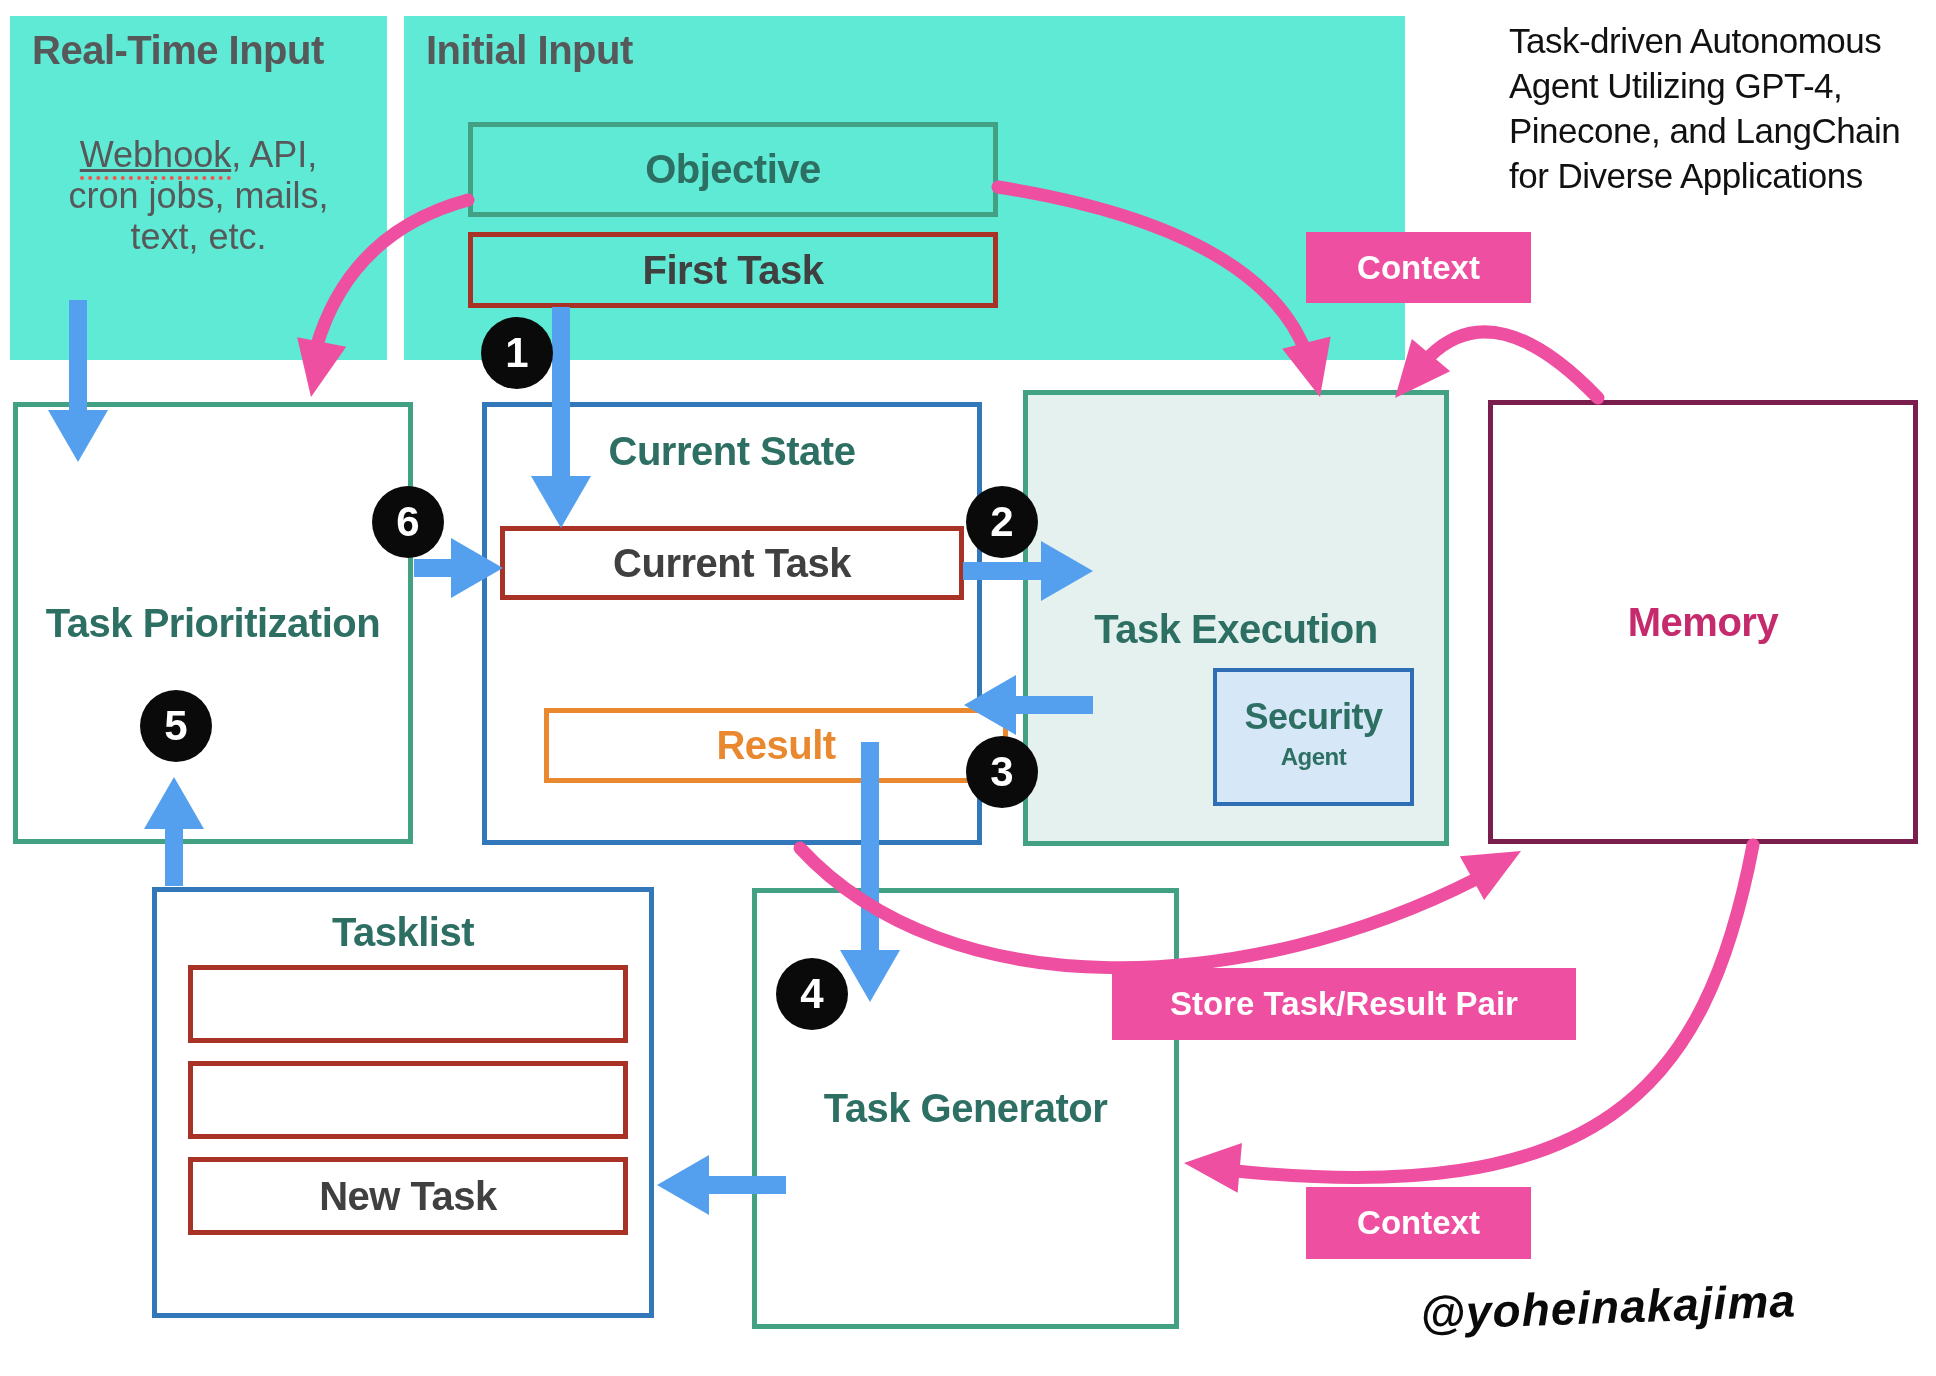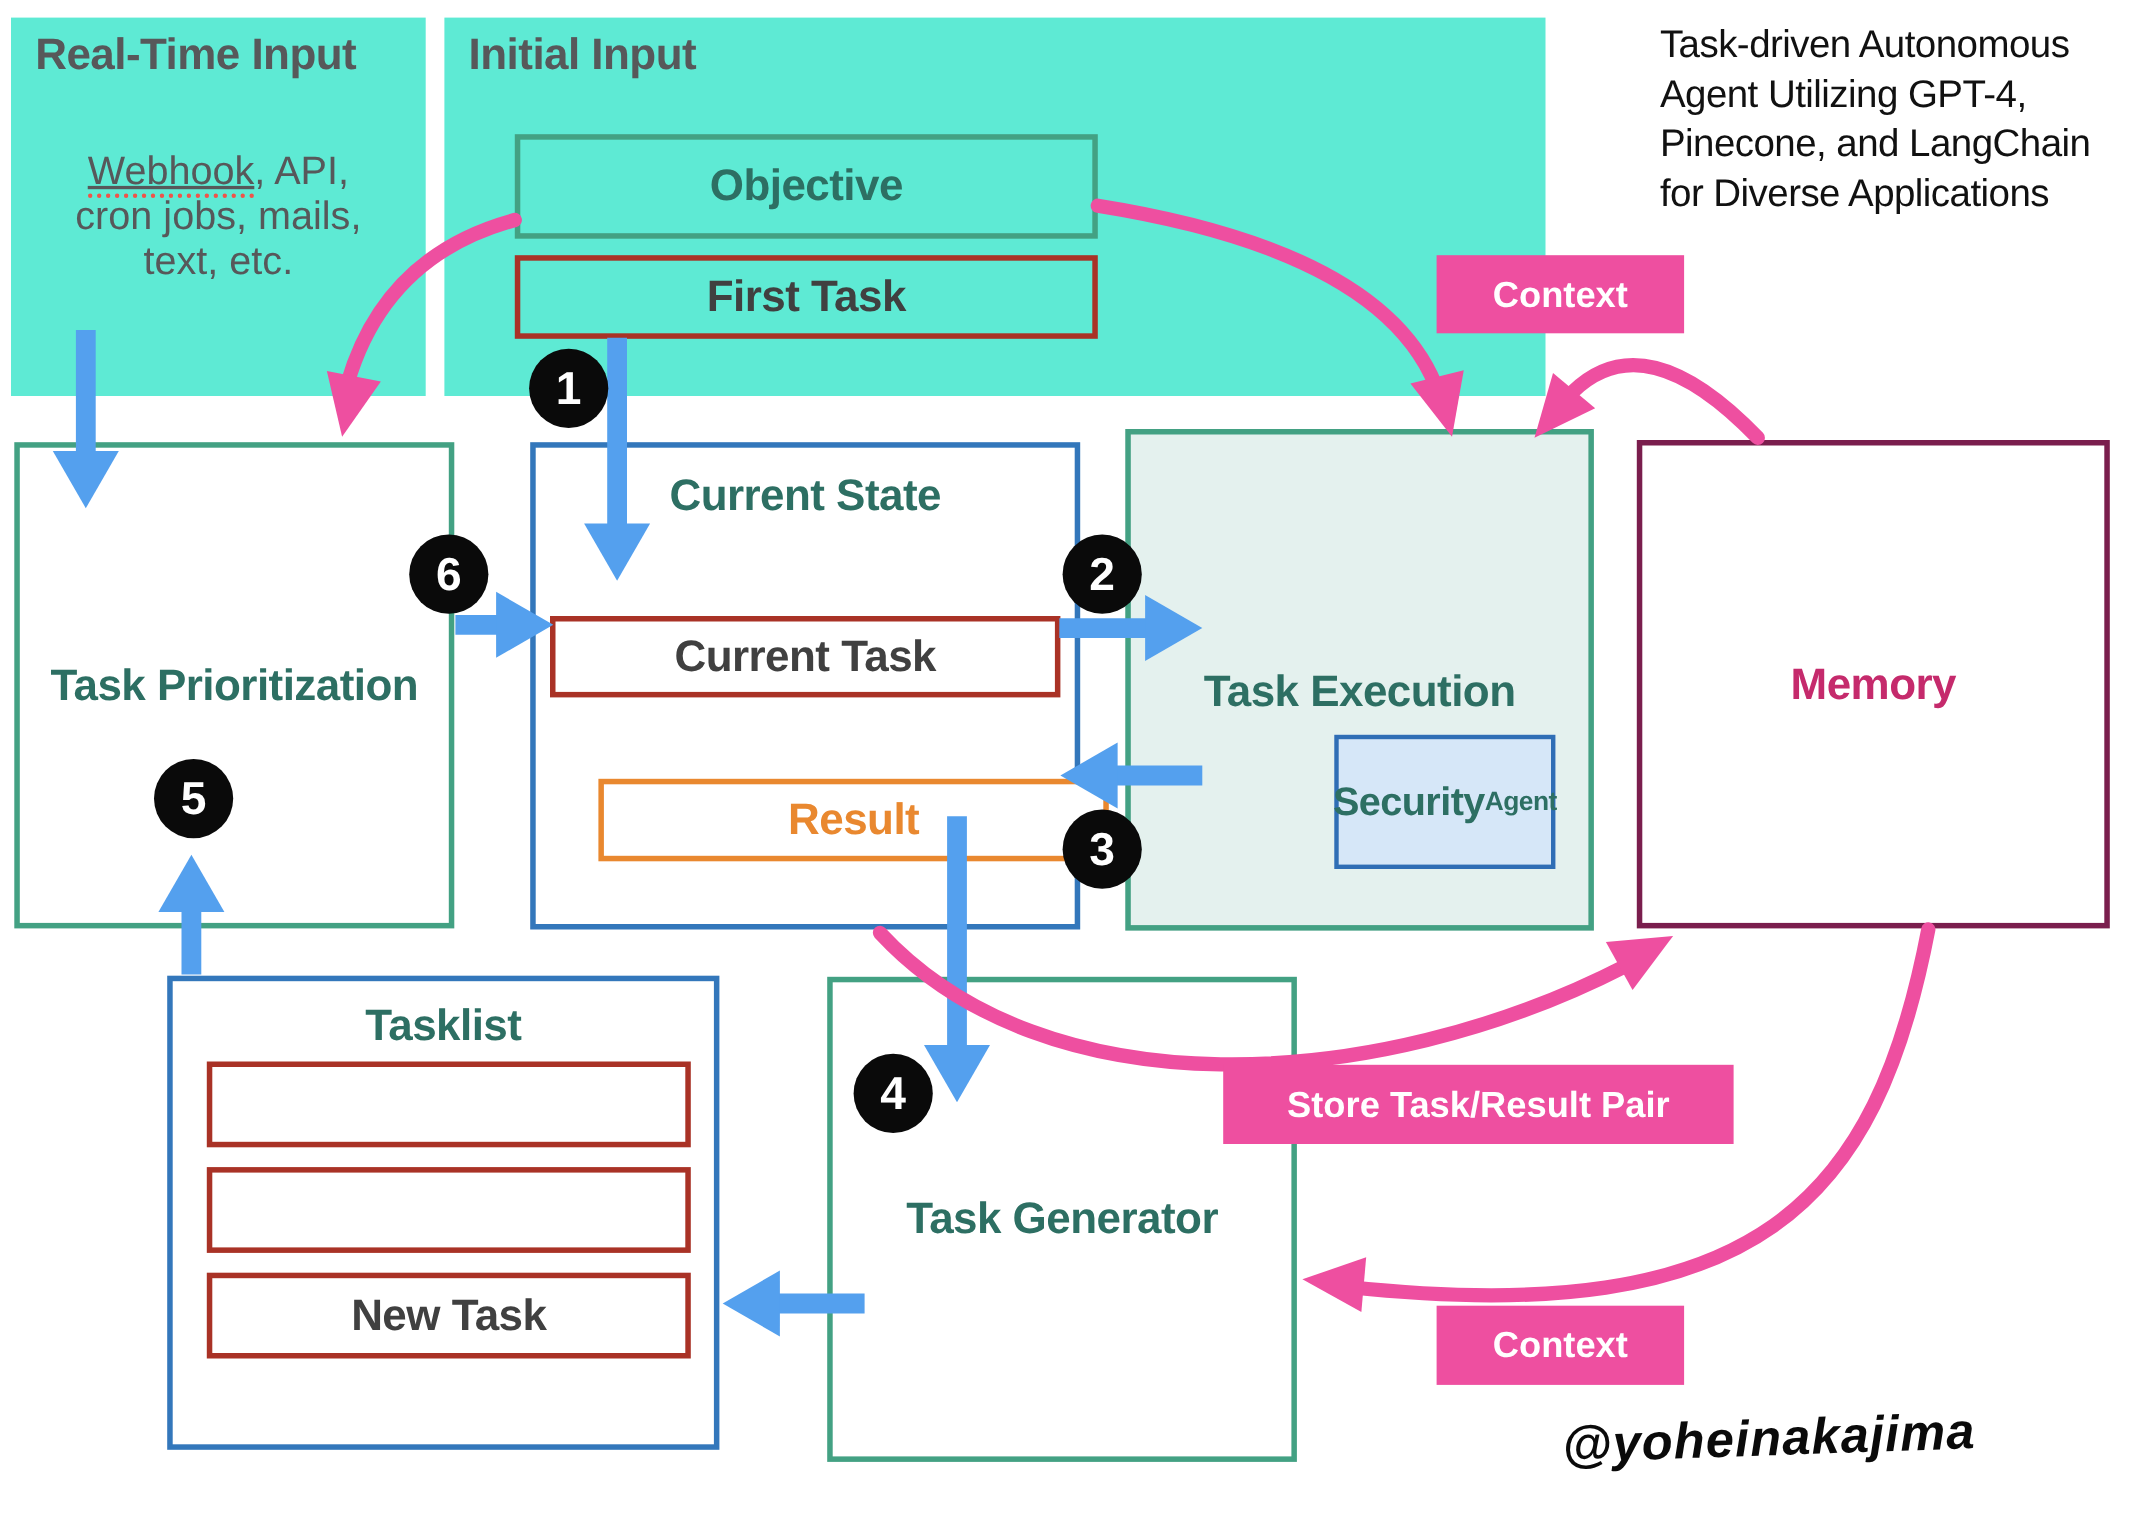--- a/index.html
+++ b/index.html
@@ -103,31 +103,31 @@
     <span class="label maroon-text">First Task</span>
   </div>
 
   <div class="box teal-border white-bg" style="left:13px; top:402px; width:400px; height:442px;">
     <span class="label teal-text">Task Prioritization</span>
   </div>
 
   <div class="box blue-border white-bg" style="left:482px; top:402px; width:500px; height:443px; align-items:flex-start;">
     <span class="label teal-text" style="margin-top:22px;">Current State</span>
   </div>
-  <div class="box red-border white-bg" style="left:500px; top:560px; width:464px; height:74px;">
+  <div class="box red-border white-bg" style="left:500px; top:526px; width:464px; height:74px;">
     <span class="label maroon-text">Current Task</span>
   </div>
   <div class="box orange-border white-bg" style="left:500px; top:708px; width:464px; height:75px;margin-left:44px;">
     <span class="label orange-text">Result</span>
   </div>
 
   <div class="box teal-border" style="left:1023px; top:390px; width:426px; height:456px; background:#e4f1ee; align-items:flex-start;">
     <span class="label teal-text" style="margin-top:212px;">Task Execution</span>
   </div>
-  <div class="box" style="left:1213px; top:668px; width:201px; height:122px; border:4px solid #2f6eb5; background:#d6e7f8; flex-direction:row;">
+  <div class="box" style="left:1213px; top:668px; width:201px; height:138px; border:4px solid #2f6eb5; background:#d6e7f8; flex-direction:column;">
     <span class="label teal-text" style="font-size:36px; line-height:40px;">Security</span>
     <span class="label teal-text" style="font-size:24px; line-height:40px;">Agent</span>
   </div>
 
   <div class="box maroon-border white-bg" style="left:1488px; top:400px; width:430px; height:444px;">
     <span class="label pink-text">Memory</span>
   </div>
 
   <div class="box blue-border white-bg" style="left:152px; top:887px; width:502px; height:431px; align-items:flex-start; justify-content:center;">
     <span class="label teal-text" style="margin-top:18px;">Tasklist</span>

